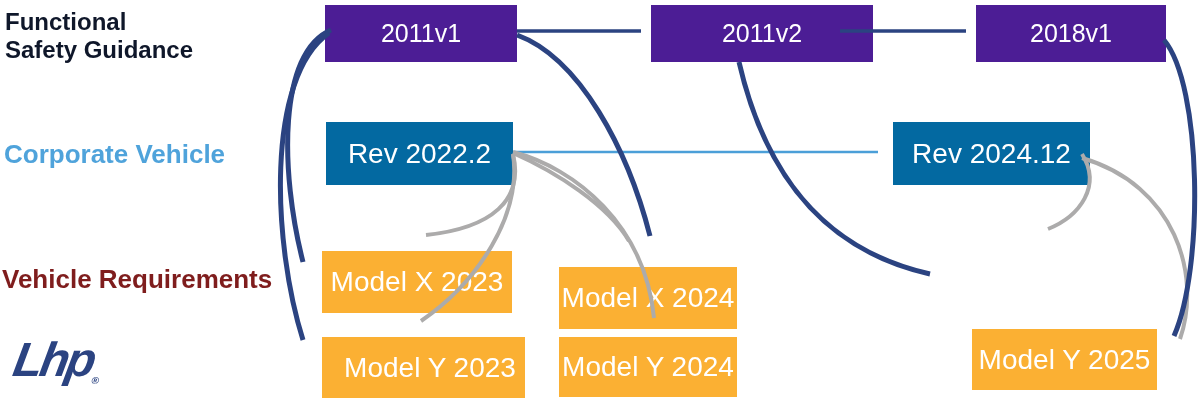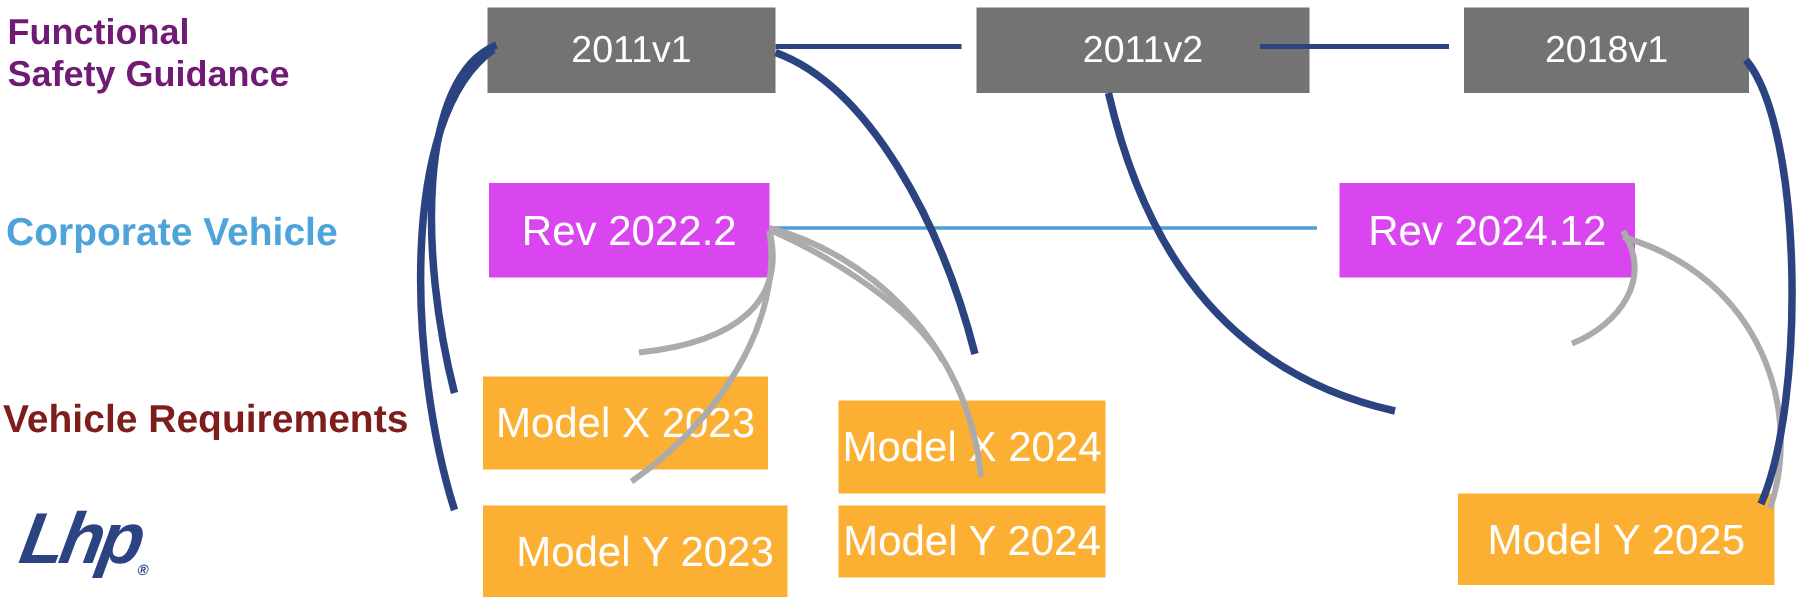--- a/index.html
+++ b/index.html
@@ -9,44 +9,44 @@
     background:#ffffff;
     font-family:"Liberation Sans", sans-serif;
     overflow:hidden;
   }
   .row-label{
     position:absolute;
     font-weight:bold;
     line-height:1.16;
     white-space:nowrap;
   }
-  #label-fsg{left:5px;top:8px;font-size:24px;color:#701a75;}
+  #label-fsg{left:5px;top:8px;font-size:24px;color:#0f172a;}
   #label-corp{left:4px;top:139px;font-size:26px;color:#4FA3DB;}
   #label-veh{left:2px;top:264px;font-size:26px;color:#7f1d1d;}
   .node{
     position:absolute;
     display:flex;align-items:center;justify-content:center;
     color:#ffffff;
     white-space:nowrap;
   }
-  .node.fsg{background:#737373;font-size:25px;}
-  .node.corp{background:#d946ef;font-size:28px;}
+  .node.fsg{background:#4c1d95;font-size:25px;}
+  .node.corp{background:#0369a1;font-size:28px;}
   .node.veh{background:#FBB033;font-size:28px;}
 
   #n-2011v1{left:325px;top:5px;width:192px;height:57px;}
   #n-2011v2{left:651px;top:5px;width:222px;height:57px;}
   #n-2018v1{left:976px;top:5px;width:190px;height:57px;}
   #n-rev2022{left:326px;top:122px;width:187px;height:63px;}
   #n-rev2024{left:893px;top:122px;width:197px;height:63px;}
   #n-mx2023{left:322px;top:251px;width:190px;height:62px;}
   #n-mx2024{left:559px;top:267px;width:178px;height:62px;}
   #n-mx2025{left:948px;top:251px;width:190px;height:62px;}
   #n-my2023{left:322px;top:337px;width:190px;height:61px;padding-left:13px;}
-  #n-my2024{left:559px;top:337px;width:178px;height:48px;}
-  #n-my2025{left:972px;top:329px;width:211px;height:61px;}
+  #n-my2024{left:559px;top:337px;width:178px;height:60px;}
+  #n-my2025{left:972px;top:329px;width:185px;height:61px;}
 
   #edges-svg{
     position:absolute;left:0;top:0;width:1200px;height:400px;
     pointer-events:none;
   }
   #edges-svg path{fill:none;}
   .e-navy{stroke:#2B4381;}
   .e-blue{stroke:#4B9FD8;}
   .e-gray{stroke:#ACABAB;}
 

